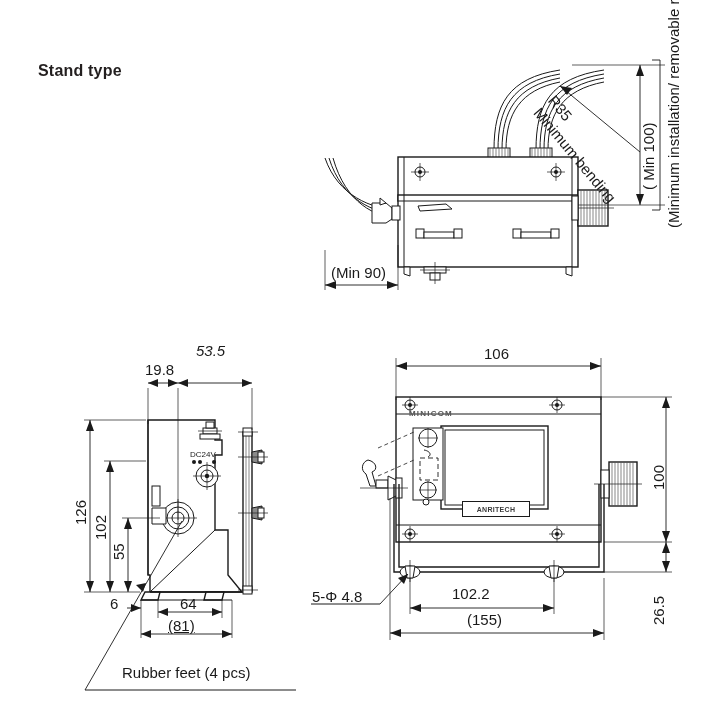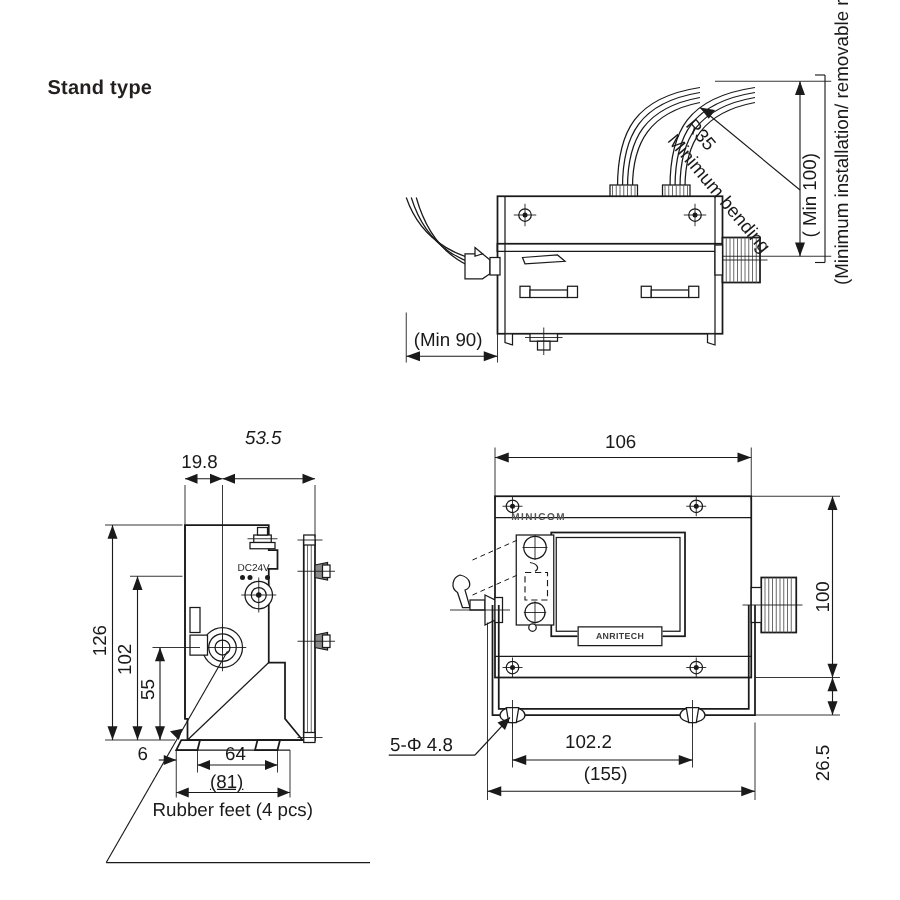--- a/index.html
+++ b/index.html
@@ -357,21 +357,21 @@
   <div class="lbl rot90" style="left:72px; top:525px;">126</div>
   <div class="lbl rot90" style="left:92px; top:540px;">102</div>
   <div class="lbl rot90" style="left:110px; top:560px;">55</div>
 
   <div class="lbl" style="left:110px; top:595px;">6</div>
   <div class="lbl" style="left:180px; top:595px;">64</div>
   <div class="lbl" style="left:168px; top:617px;text-decoration:underline;">(81)</div>
 
   <div class="lbl tiny" style="left:190px; top:450px; font-weight:normal;">DC24V</div>
 
-  <div class="lbl" style="left:122px; top:640px;text-align:center;">Rubber feet (4 pcs)</div>
+  <div class="lbl" style="left:122px; top:664px;text-align:center;">Rubber feet (4 pcs)</div>
 
   <svg width="720" height="720">
 
     <g>
       <rect class="ln2 fillw" x="396" y="397" width="205" height="145"></rect>
       <line class="ln" x1="396" y1="414" x2="601" y2="414"></line>
       <line class="ln" x1="396" y1="525" x2="601" y2="525"></line>
       <rect class="ln2 fillw" x="441" y="426" width="107" height="83"></rect>
       <rect class="ln fillw" x="445" y="430" width="99" height="75"></rect>
     </g>

